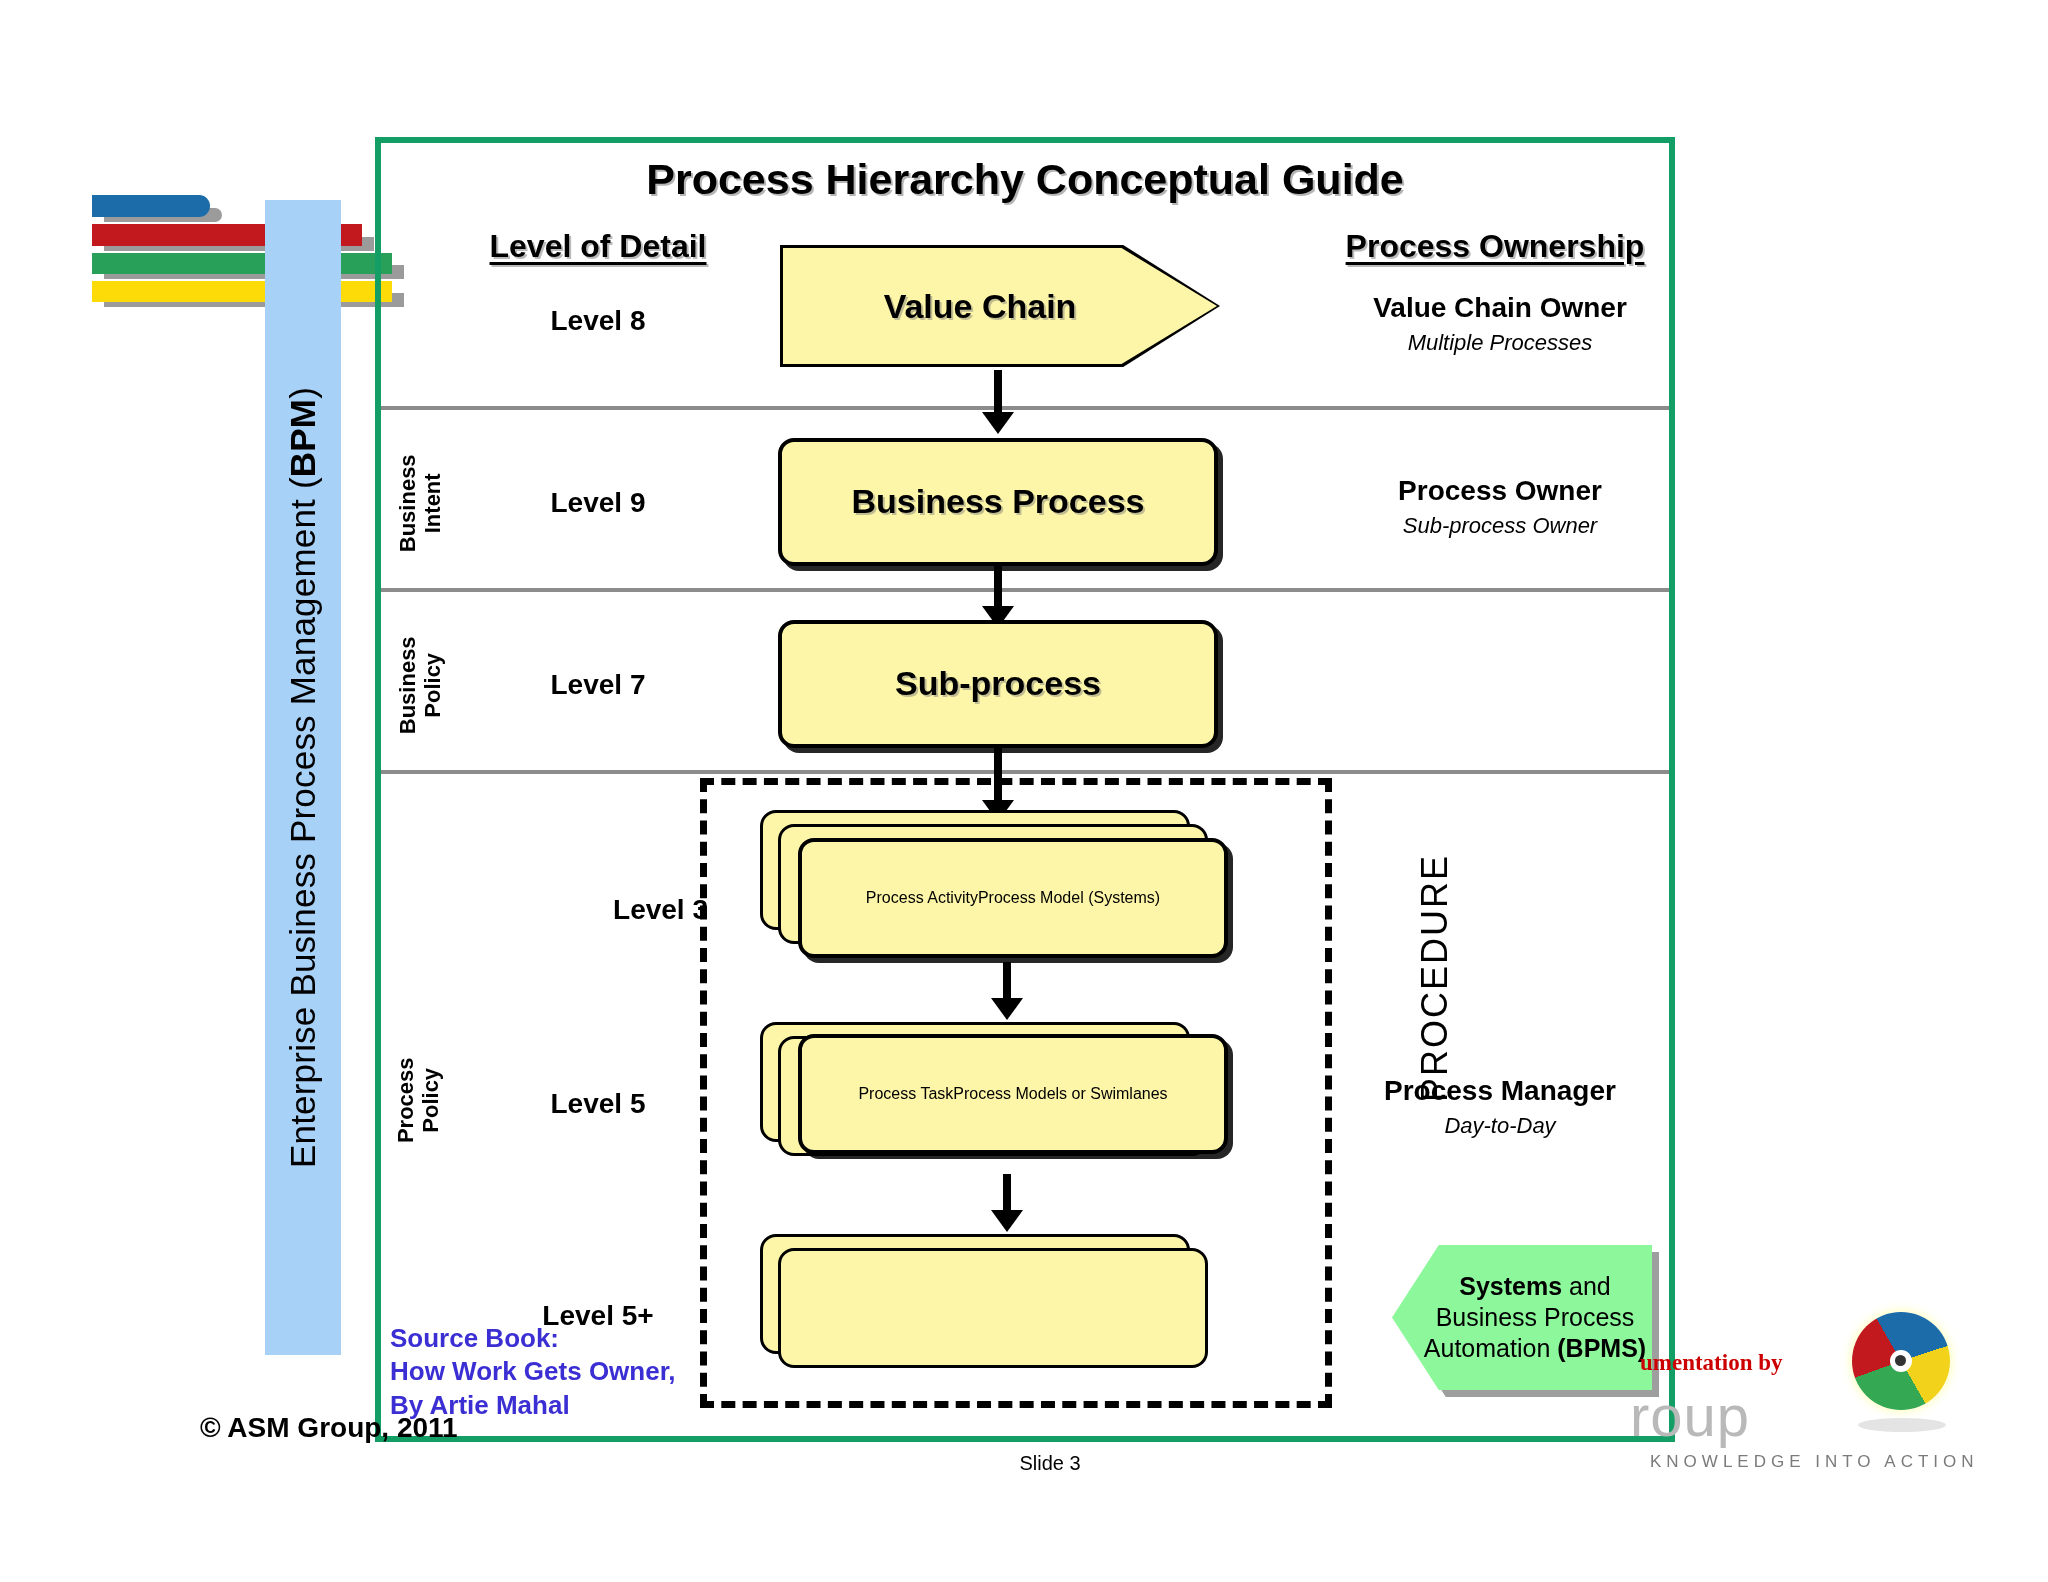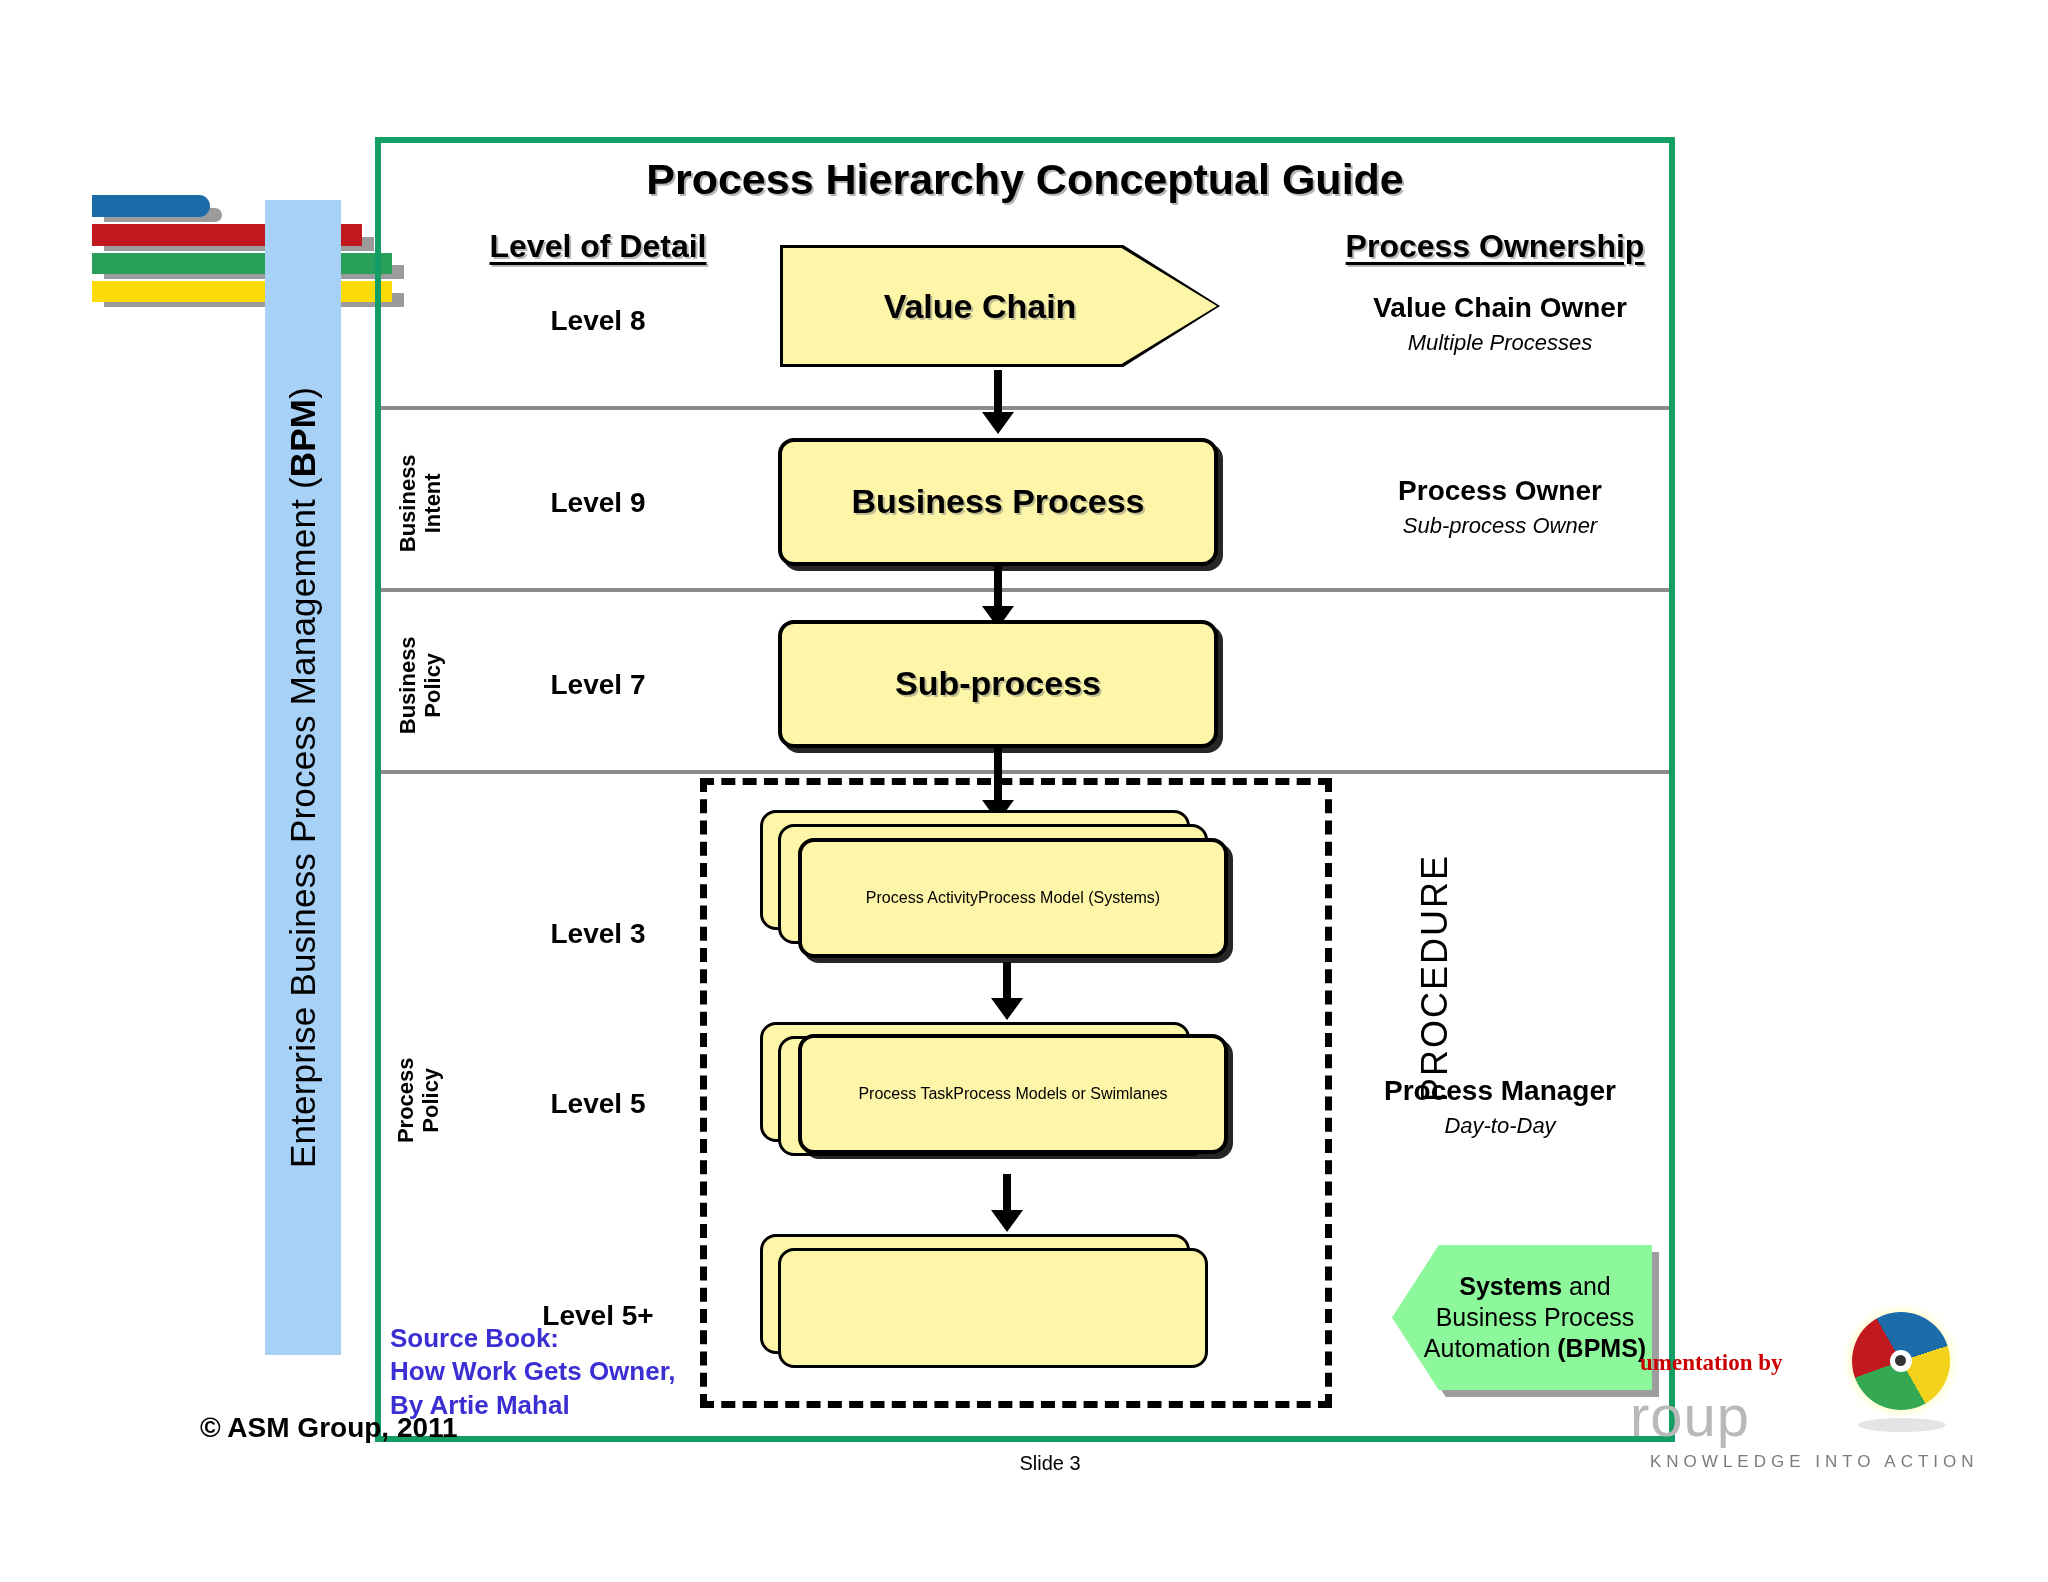--- a/index.html
+++ b/index.html
@@ -224,21 +224,21 @@
   <span>Policy</span>
 </div>
 <div class="rot" style="left:358px;top:1075px;width:120px;">
   <span>Process</span><br>
   <span>Policy</span>
 </div>
 
 <div class="lvl" style="left:488px;top:305px;">Level 8</div>
 <div class="lvl" style="left:488px;top:487px;">Level 9</div>
 <div class="lvl" style="left:488px;top:669px;">Level 7</div>
-<div class="lvl" style="left:488px;top:918px;">Level 3</div>
+<div class="lvl" style="left:488px;top:894px;text-align:right;">Level 3</div>
 <div class="lvl" style="left:488px;top:1088px;">Level 5</div>
 <div class="lvl" style="left:488px;top:1300px;">Level 5+</div>
 
 <div class="own-title" style="left:1290px;top:292px;">Value Chain Owner</div>
 <div class="own-sub" style="left:1290px;top:330px;">Multiple Processes</div>
 <div class="own-title" style="left:1290px;top:475px;">Process Owner</div>
 <div class="own-sub" style="left:1290px;top:513px;">Sub-process Owner</div>
 <div class="own-title" style="left:1290px;top:1075px;">Process Manager</div>
 <div class="own-sub" style="left:1290px;top:1113px;">Day-to-Day</div>
 

